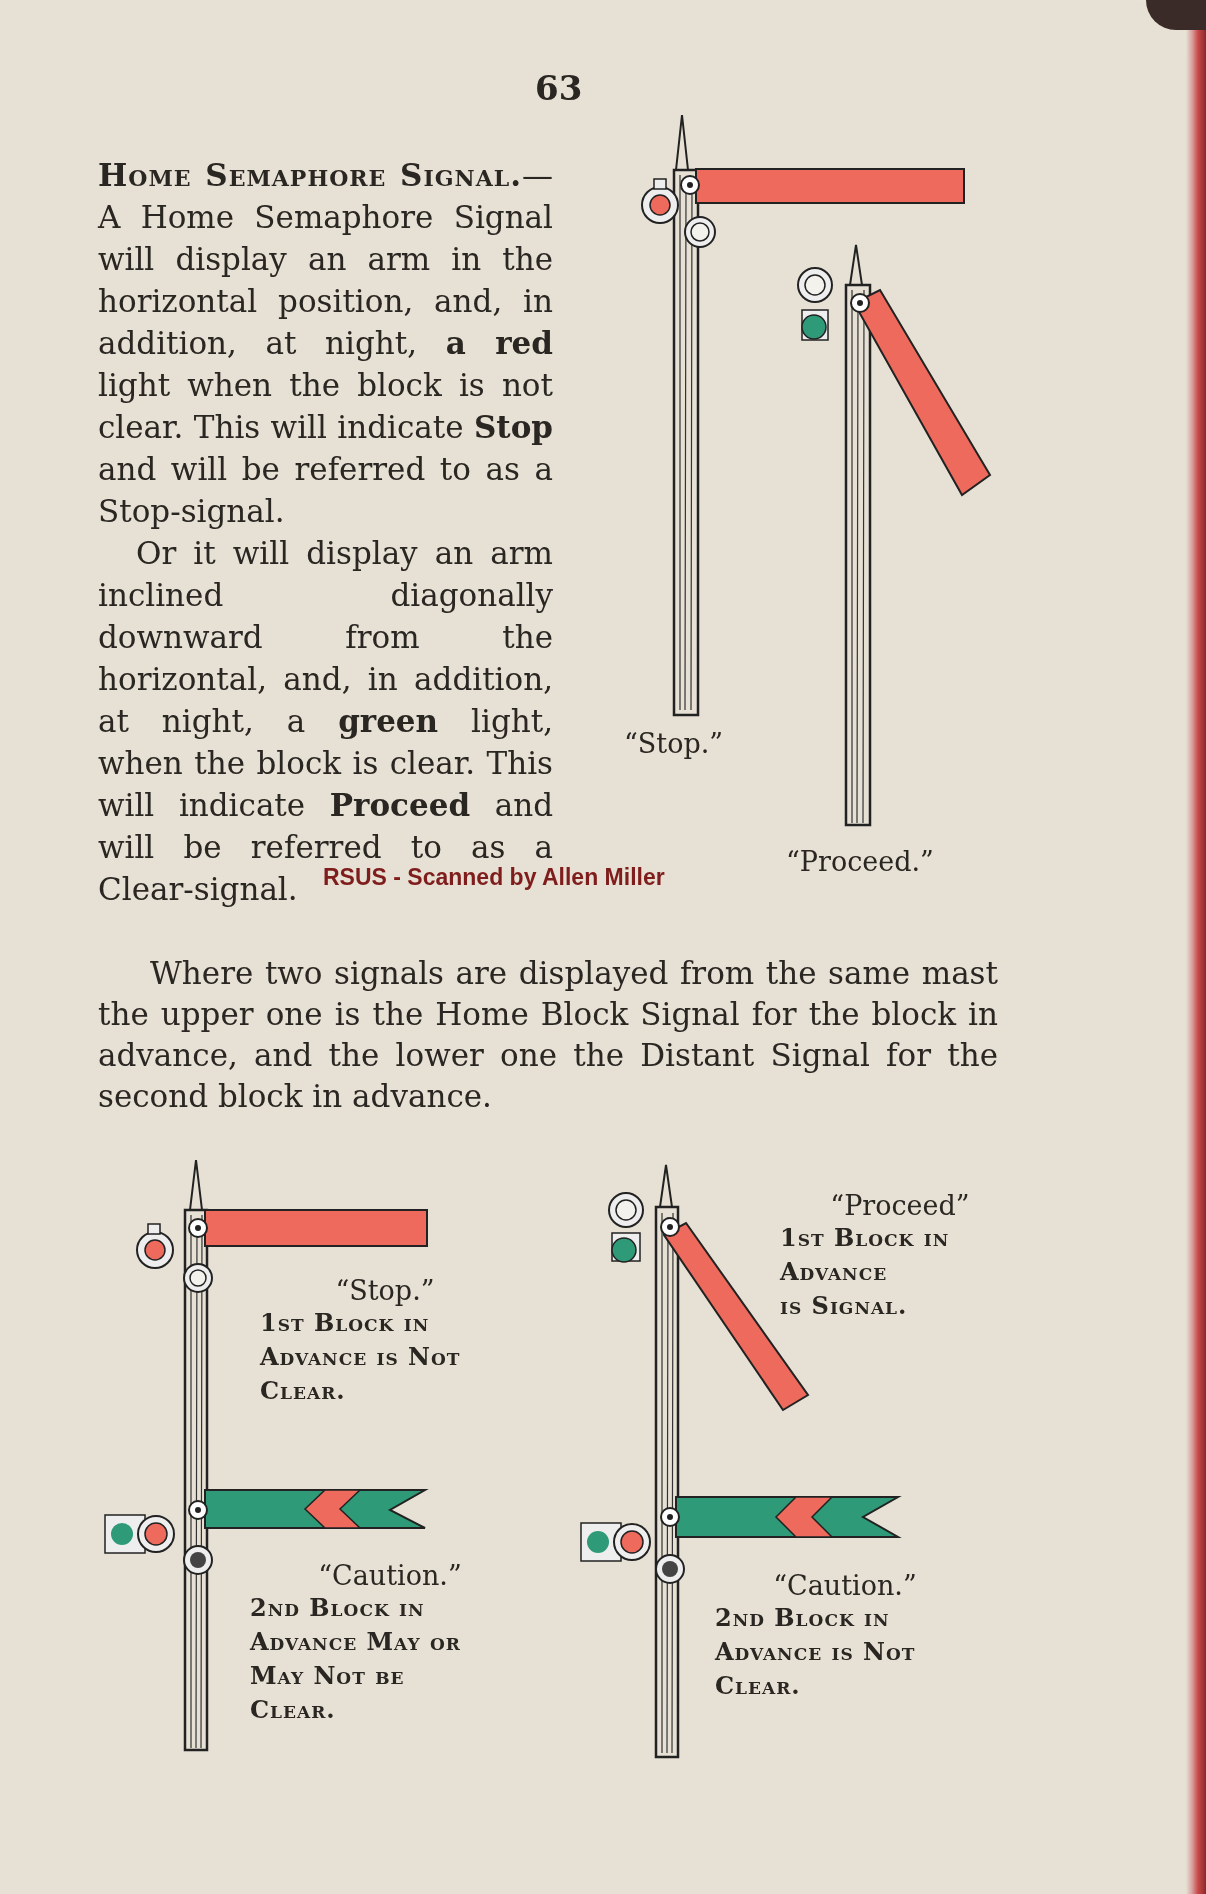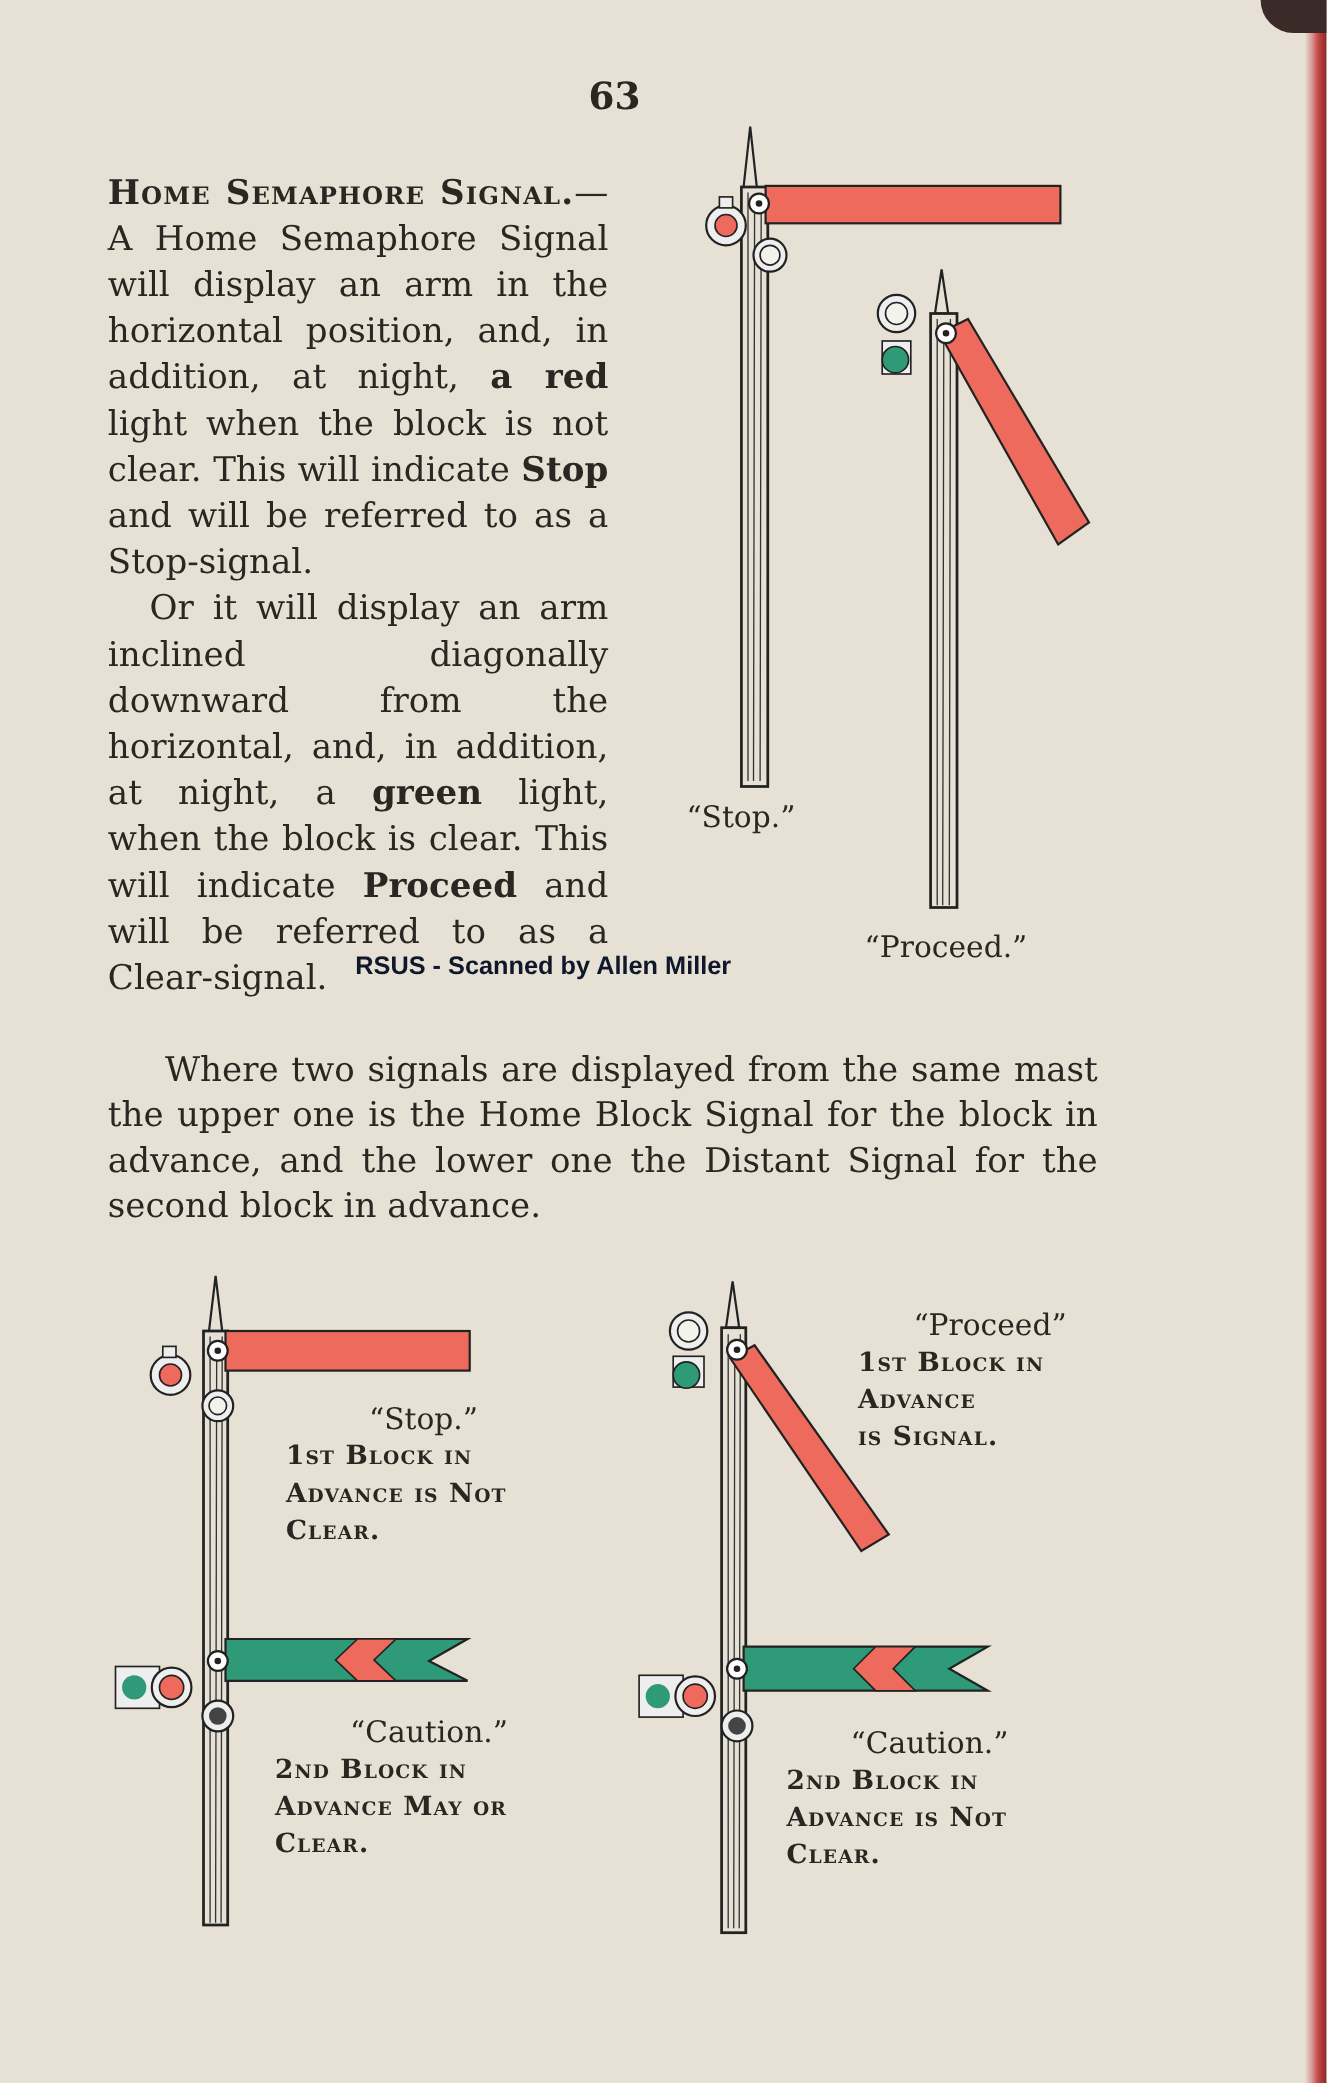--- a/index.html
+++ b/index.html
@@ -31,21 +31,21 @@
   .col-text p { margin:0; }
   .col-text p + p { text-indent:38px; }
   .sc { font-variant:small-caps; font-weight:bold; letter-spacing:1px; }
   .b { font-weight:bold; }
   .full-text {
     left:98px; top:912px; width:900px;
     font-size:31px; line-height:41px; text-align:justify; text-indent:52px;margin-top:41px;
   }
   .watermark {
     left:323px; top:864px; font-family:"Liberation Sans", sans-serif;
-    font-weight:bold; font-size:23px; color:#0f172a;
+    font-weight:bold; font-size:23px; color:#7f1d1d;
   }
   .caption-q { font-weight:normal; font-size:27px; }
   .caption-block {
     text-align:left; font-variant:small-caps; font-weight:bold;
     font-size:24px; line-height:34px; letter-spacing:1px;
   }
   svg { position:absolute; overflow:visible; }
 </style>
 </head>
 <body>
@@ -135,20 +135,21 @@
     <div>1st Block in</div>
     <div>Advance is Not</div>
     <div>Clear.</div>
   </div>
 </div>
 <div class="abs" style="left:250px;top:1560px;width:280px;text-align:center;">
   <div class="caption-q">“Caution.”</div>
   <div class="caption-block">
     <div>2nd Block in</div>
     <div>Advance May or</div>
+    <div>May Not be</div>
     <div>Clear.</div>
   </div>
 </div>
 
 <svg style="left:578px;top:1165px;" width="340" height="600" viewBox="0 0 340 600">
   <polygon points="88,0 82,42 94,42" fill="#e6e1d4" stroke="#222" stroke-width="2"></polygon>
   <rect x="78" y="42" width="22" height="550" fill="#e6e1d4" stroke="#222" stroke-width="2.5"></rect>
   <path d="M84,48 L84,588 M90,52 L89,588 M95,48 L94,588" stroke="#333" stroke-width="1.2"></path>
   <polygon points="86,70 108,58 230,230 205,245" fill="#ee6a5c" stroke="#222" stroke-width="2"></polygon>
   <circle cx="92" cy="62" r="9" fill="#fff" stroke="#222" stroke-width="2"></circle>

